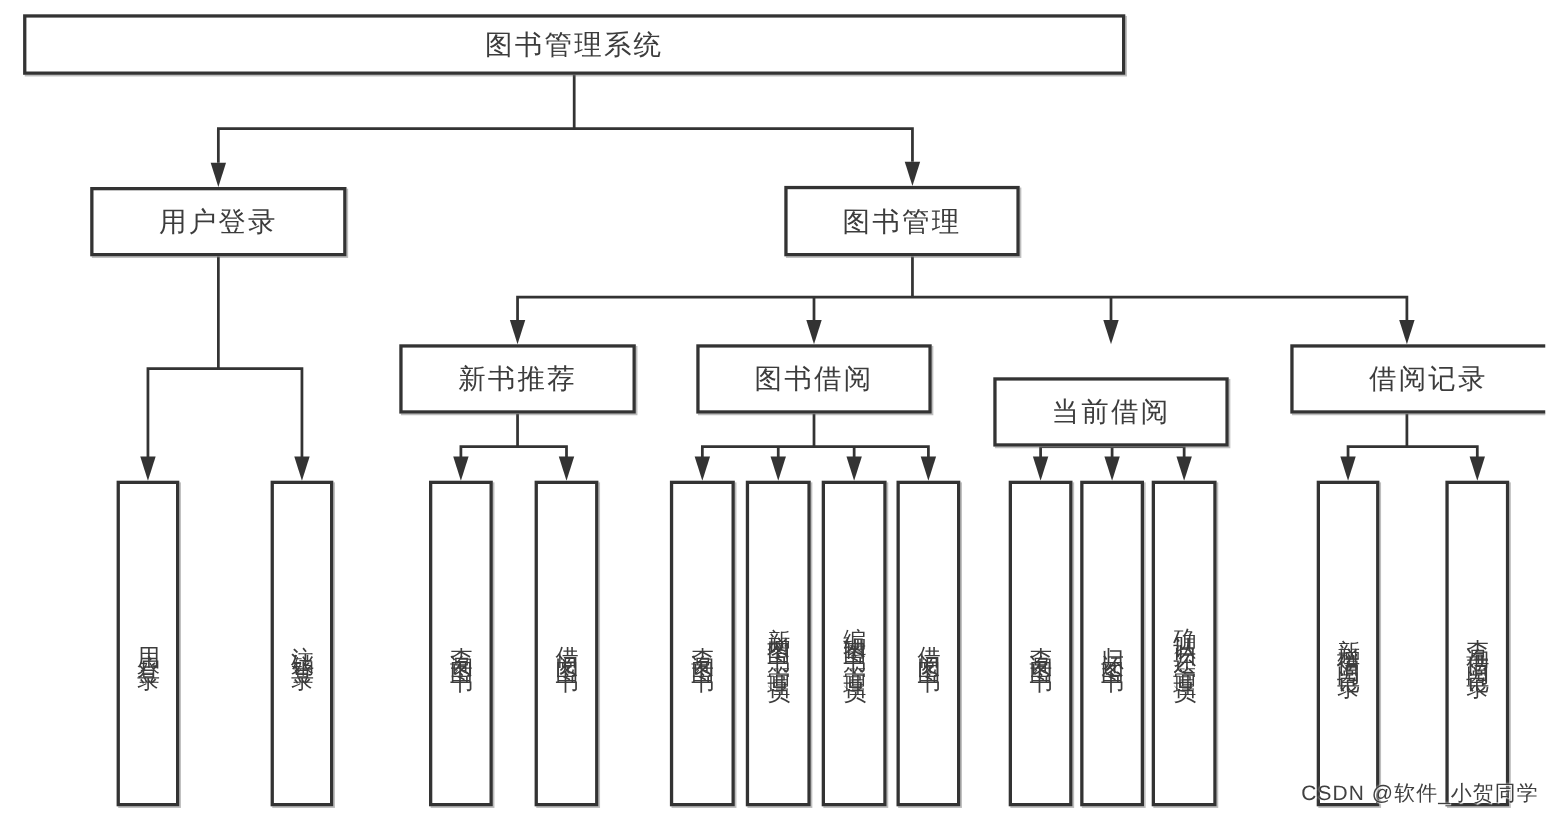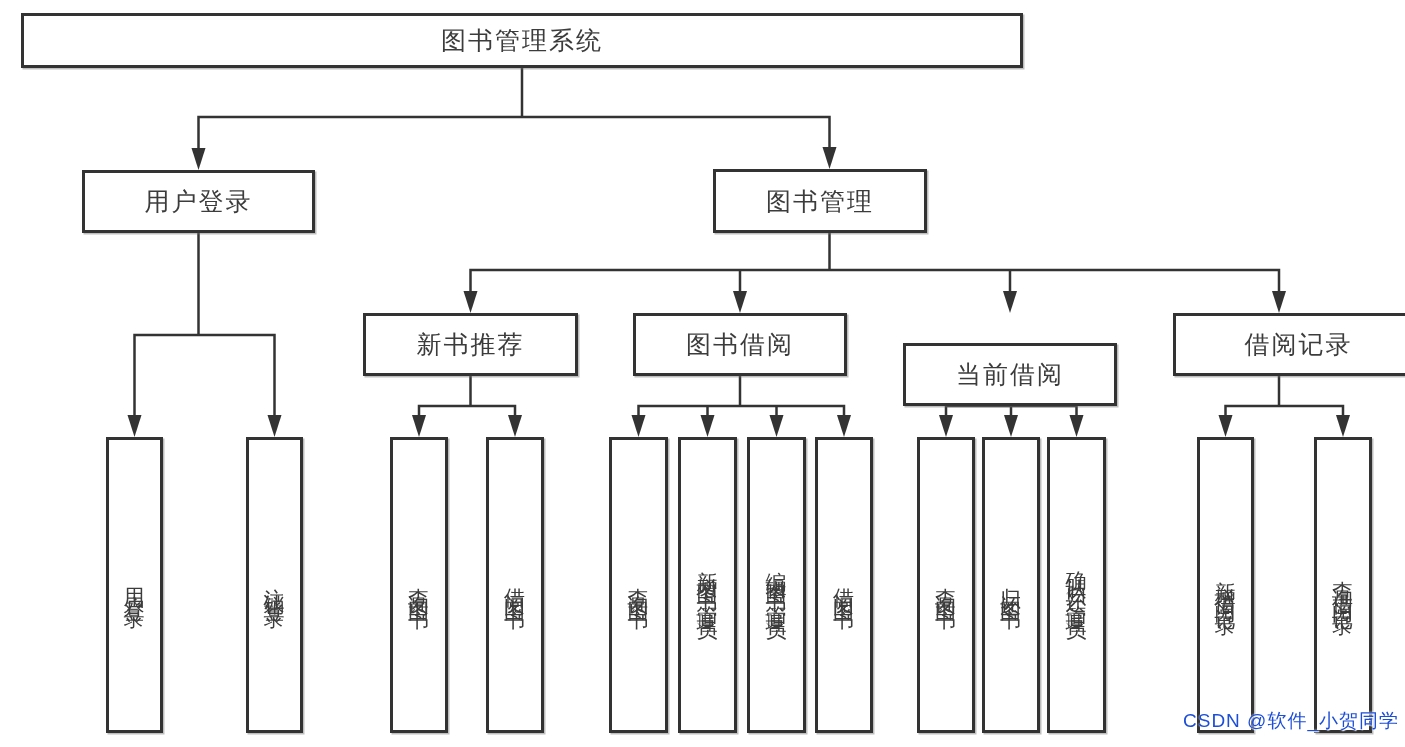--- a/index.html
+++ b/index.html
@@ -67,21 +67,21 @@
   .n-f11 { left: 1047px; width: 59px; }
   .n-f12 { left: 1197px; width: 57px; }
   .n-f13 { left: 1314px; width: 58px; }
   #watermark {
     position: absolute;
     left: 1183px;
     top: 708px;
     z-index: 3;
     font-size: 19px;
     letter-spacing: 1px;
-    color: #1d4ed8;
+    color: #404040;
     text-shadow: 0 0 2px #ffffff, 1px 1px 1px #ffffff;
     white-space: nowrap;
   }
 </style>
 </head>
 <body>
 
 <div id="stage">
 
   <svg id="connectors" viewBox="0 0 1405 747" xmlns="http://www.w3.org/2000/svg">

